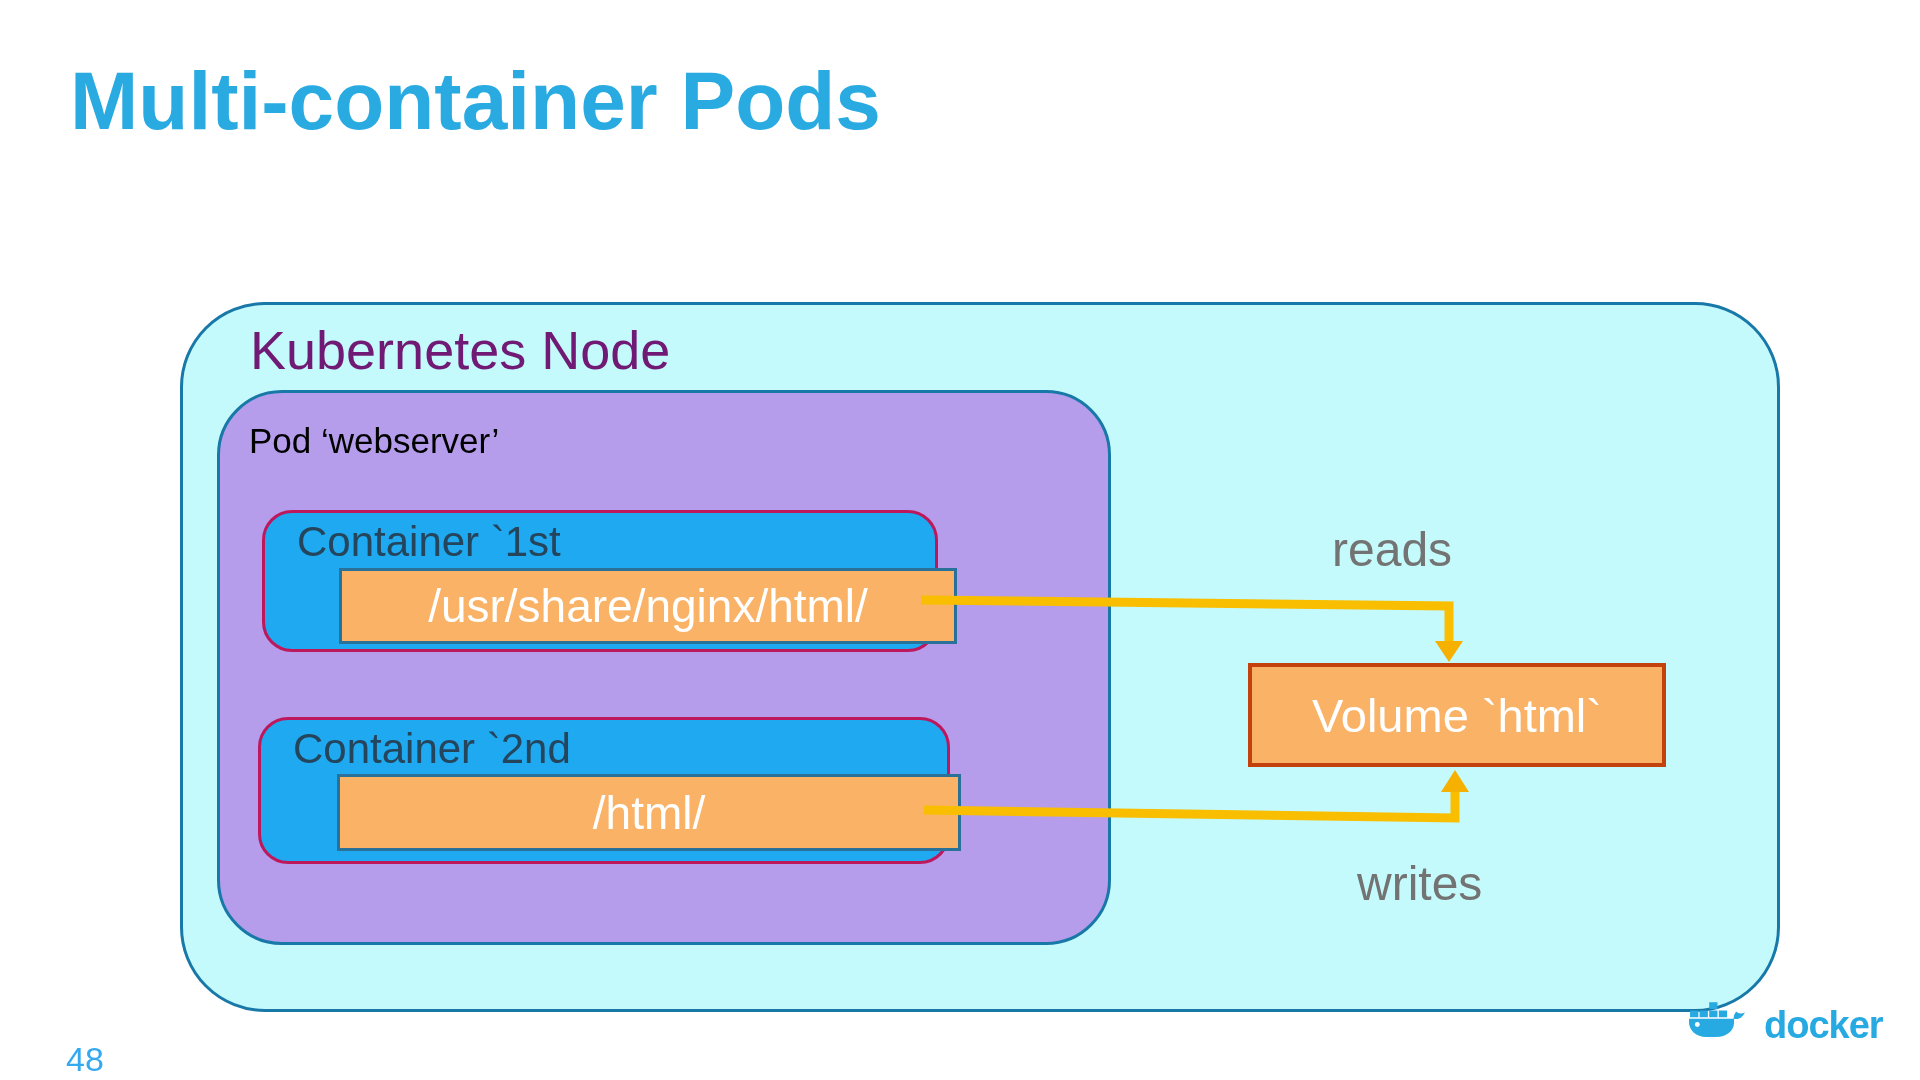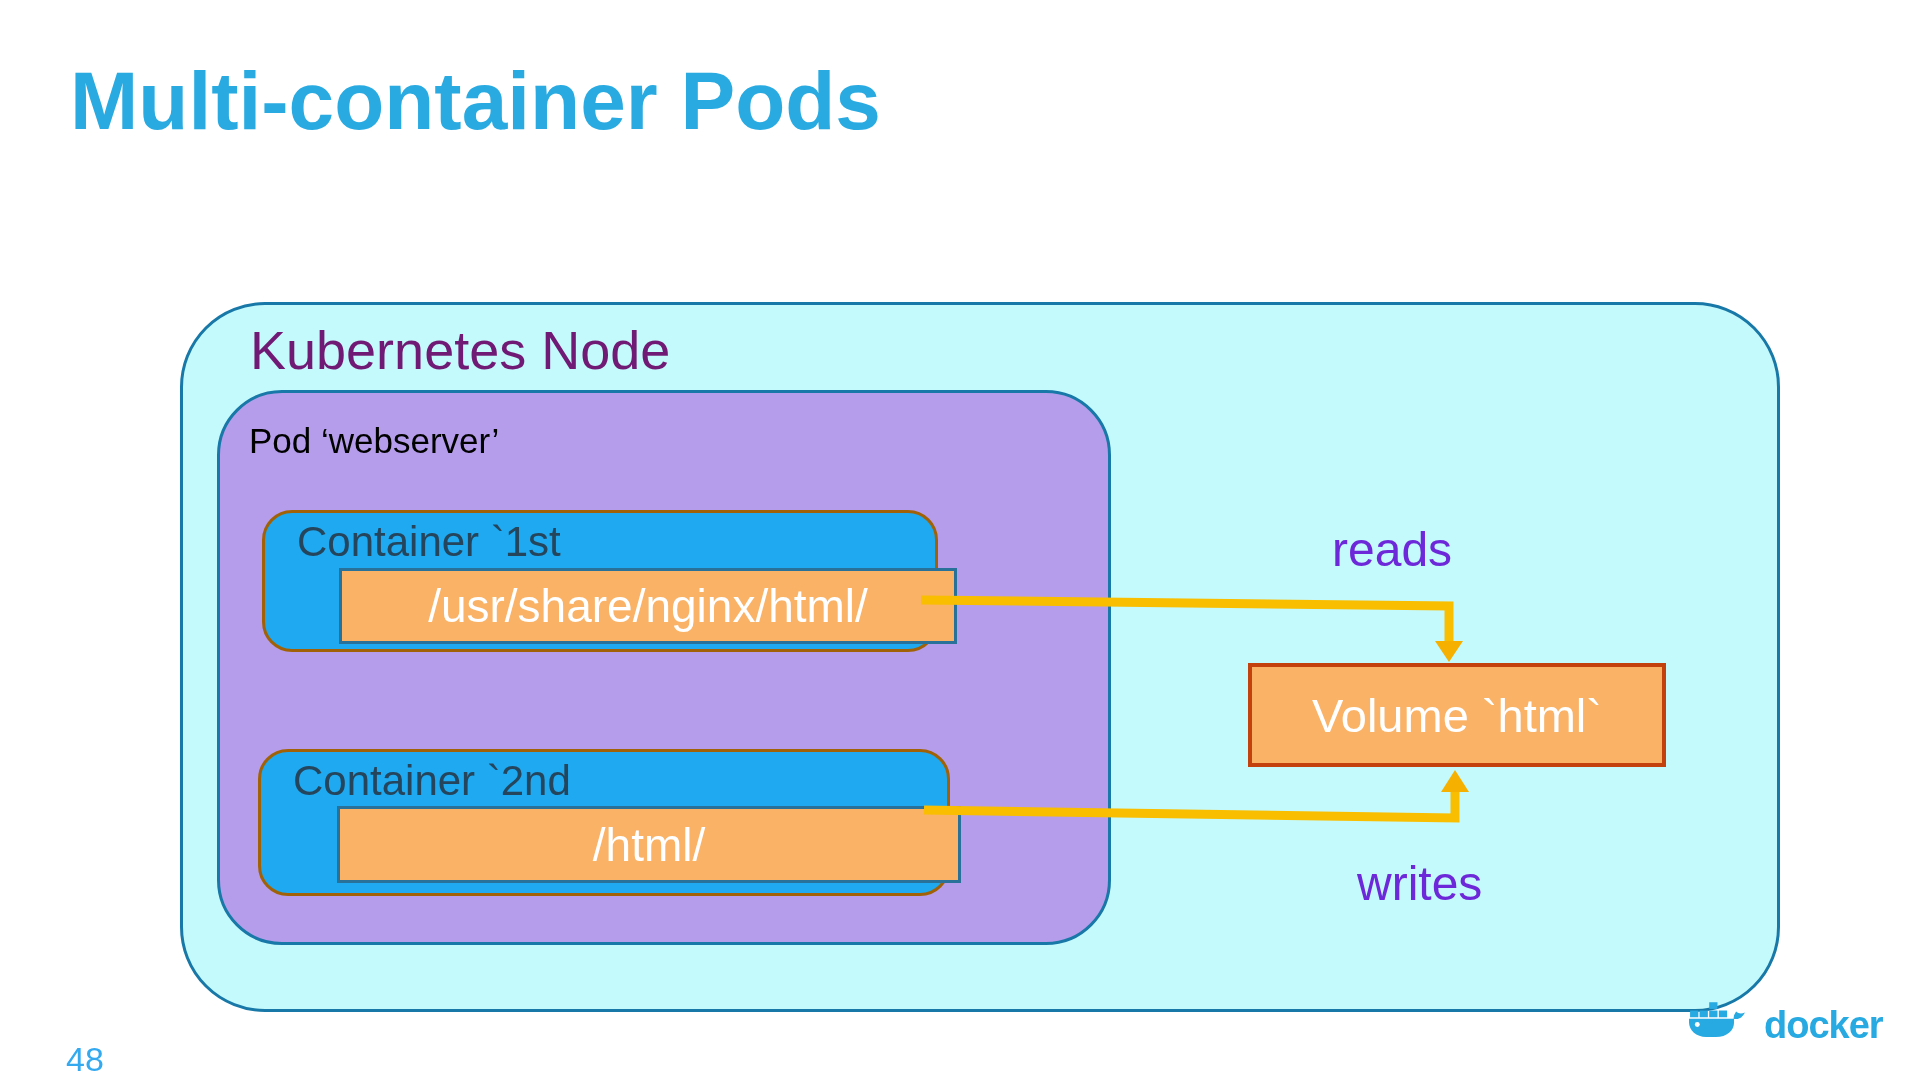--- a/index.html
+++ b/index.html
@@ -42,26 +42,26 @@
   }
   .pod-label {
     position: absolute; left: 249px; top: 421px;
     font-size: 35px; color: #000000; white-space: nowrap;
   }
 
   
   .container-box {
     position: absolute;
     background: #1fa9f0;
-    border: 3px solid #a16207;
+    border: 3px solid #be185d;
     border-radius: 30px;
     box-sizing: border-box;
   }
   .container-1 { left: 262px; top: 510px; width: 676px; height: 142px; }
-  .container-2 { left: 258px; top: 749px; width: 692px; height: 147px; }
+  .container-2 { left: 258px; top: 717px; width: 692px; height: 147px; }
   .container-label {
     position: absolute; left: 32px; top: 5px;
     font-size: 42px; color: #25455c; white-space: nowrap;
   }
 
   
   .path-box {
     position: absolute;
     background: #f9b266;
     border: 3px solid #2a7199;
@@ -83,21 +83,21 @@
     border: 4px solid #c2410c;
     box-sizing: border-box;
     color: #ffffff; font-size: 47px;
     display: flex; align-items: center; justify-content: center;
     white-space: nowrap;
   }
 
   
   .edge-label {
     position: absolute;
-    font-size: 48px; color: #6d28d9; white-space: nowrap;
+    font-size: 48px; color: #737373; white-space: nowrap;
   }
   .reads-label  { left: 1332px; top: 522px; }
   .writes-label { left: 1357px; top: 856px; }
 
   
   .arrow-layer {
     position: absolute; left: 0; top: 0;
     width: 1920px; height: 1080px;
     pointer-events: none;
   }

